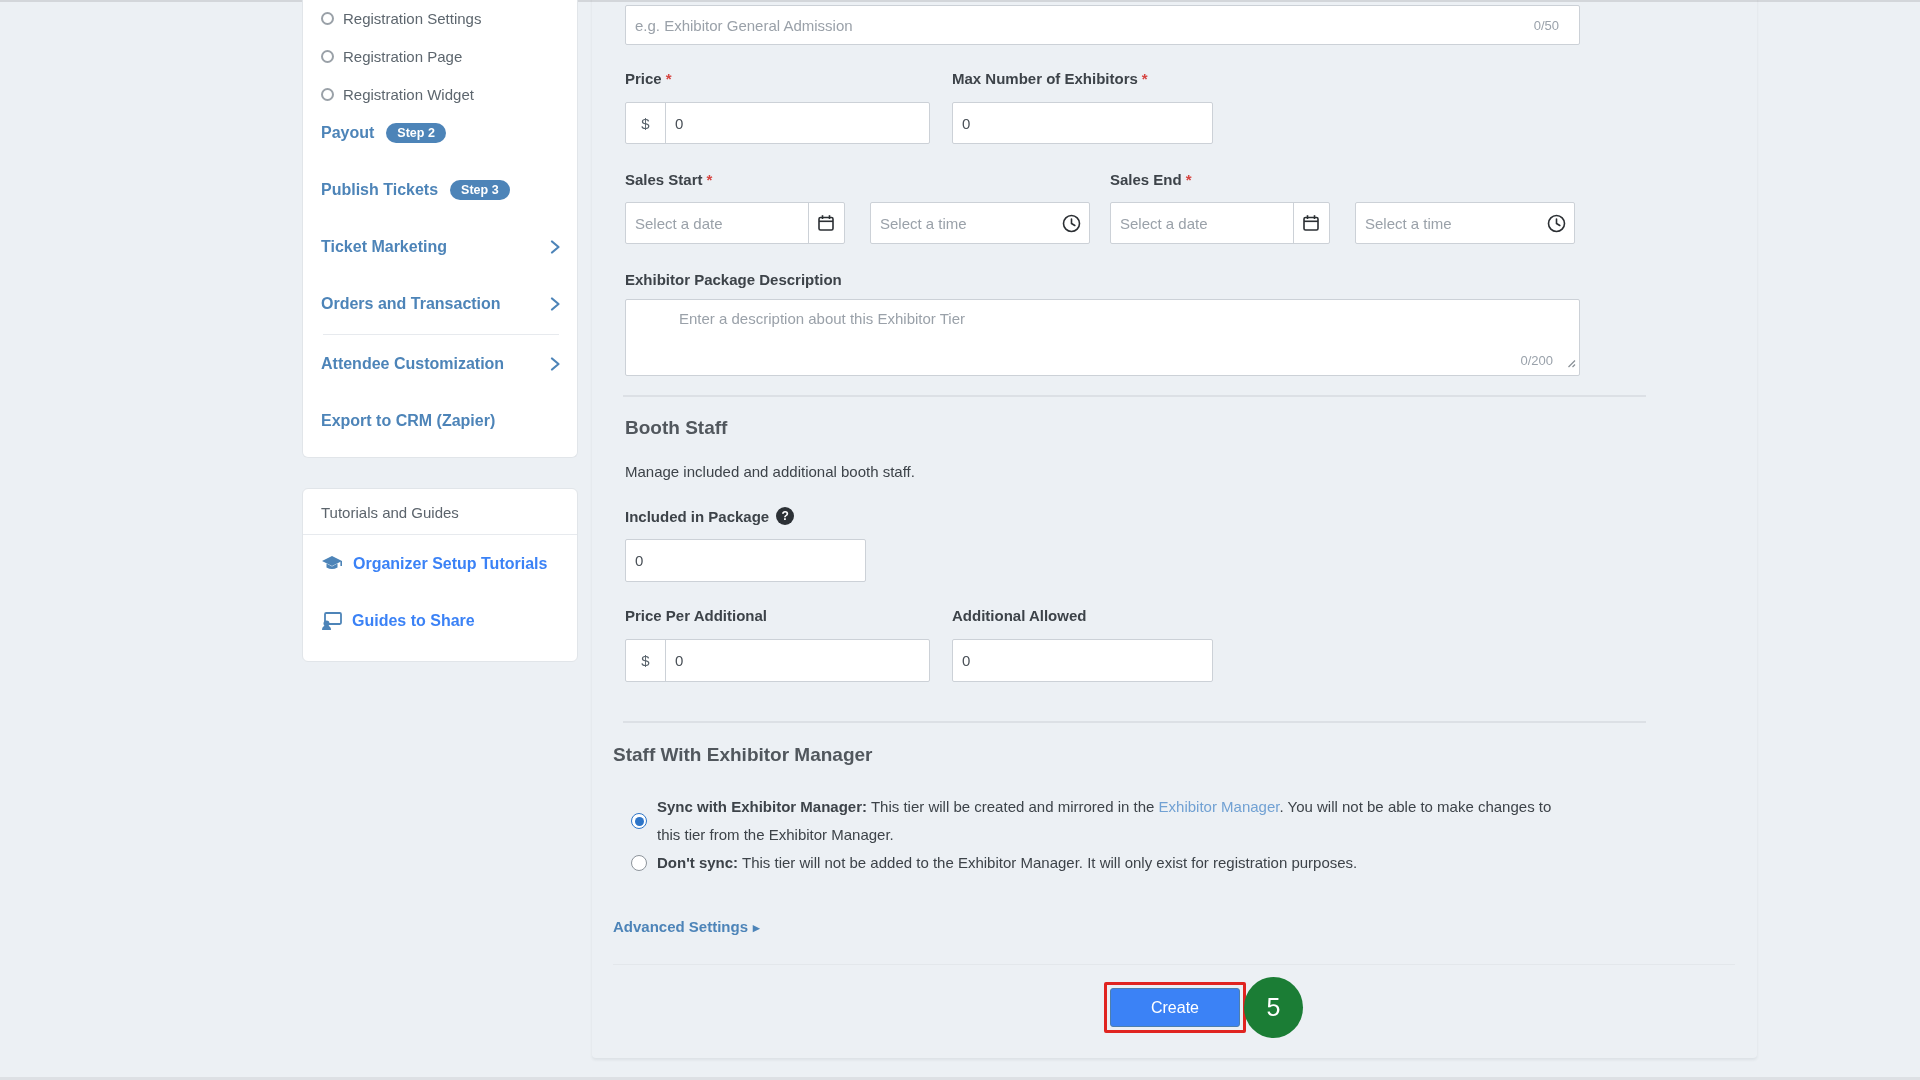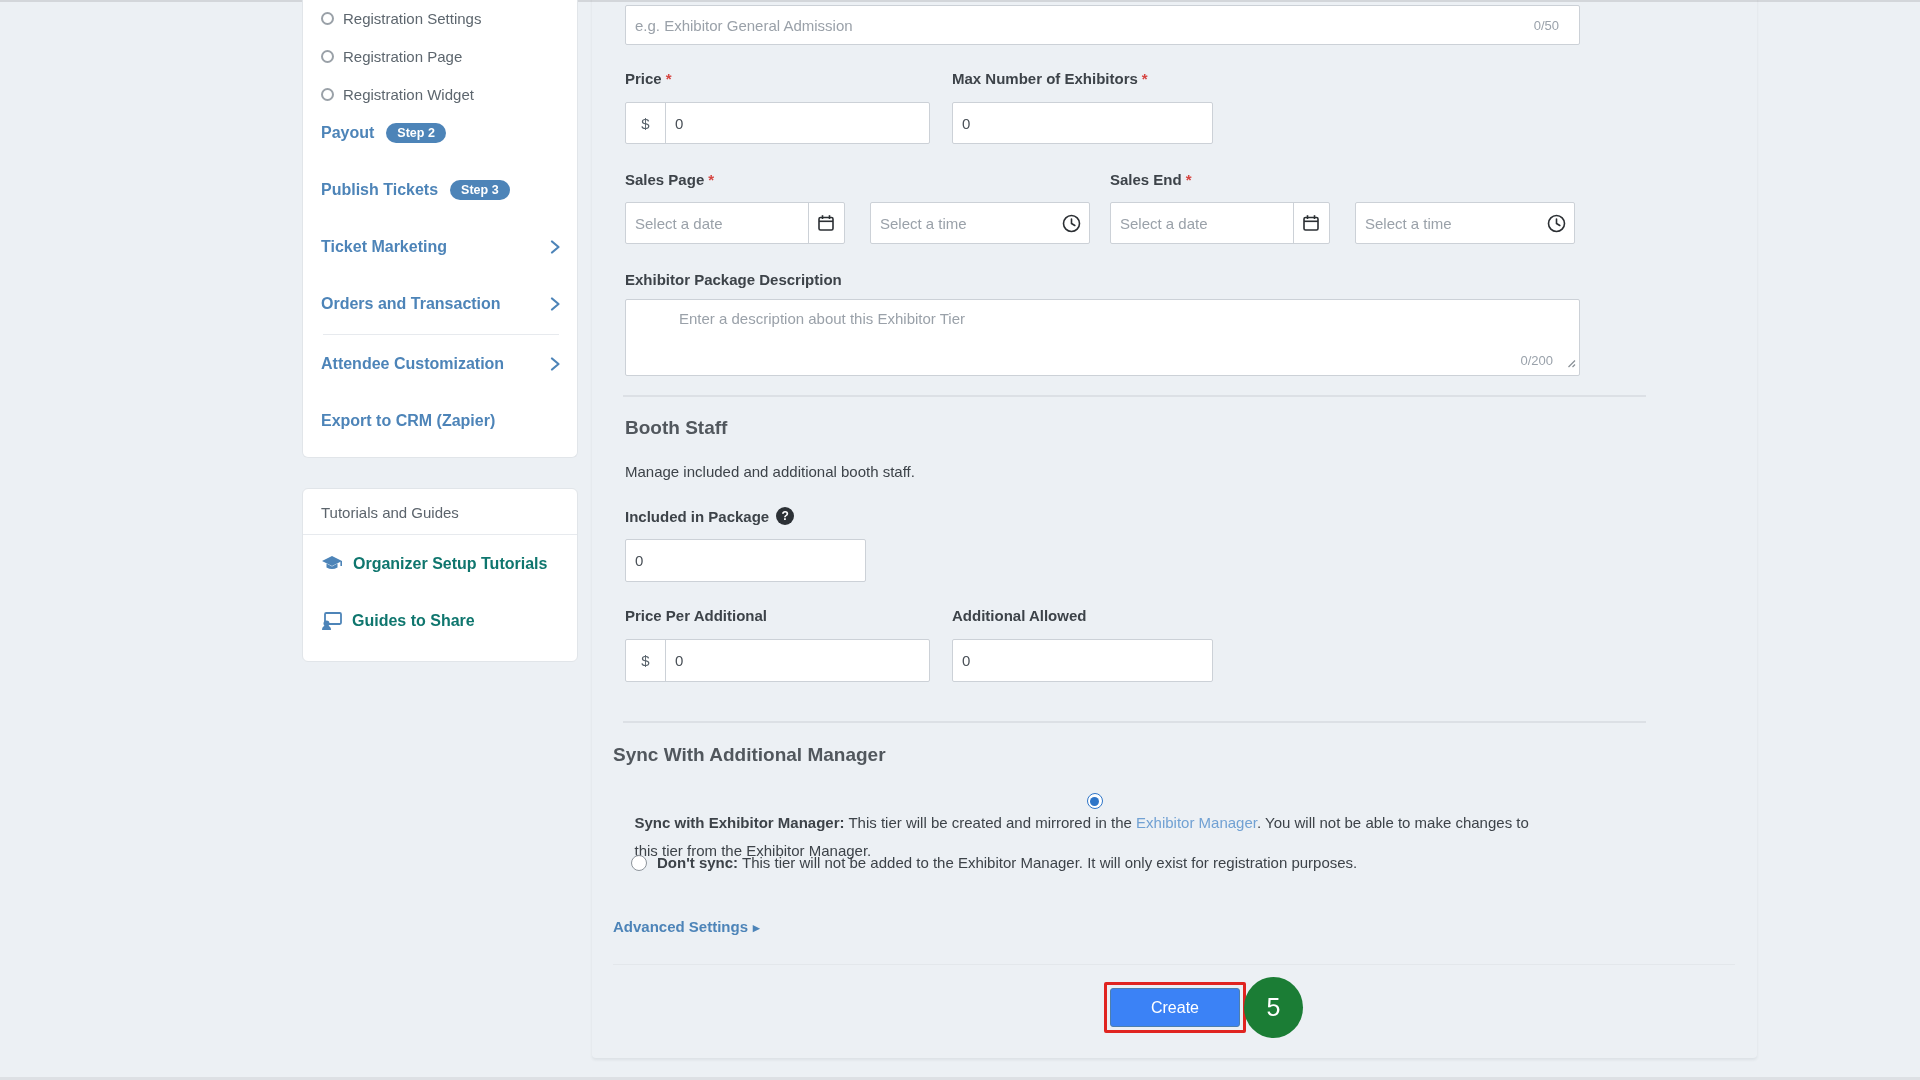--- a/index.html
+++ b/index.html
@@ -22,21 +22,21 @@
   .bullet { width:13px; height:13px; border:2px solid #9aa1a8; border-radius:50%; margin-right:9px; flex:0 0 auto; }
   .navitem { display:flex; align-items:center; height:26px; margin-bottom:31px; color:#4d84b8; font-size:16px; font-weight:700; cursor:pointer; position:relative; }
   .navitem:first-of-type { margin-top:24px; }
   .badge-pill { background:#4d84b8; color:#fff; font-size:12.5px; font-weight:700; border-radius:20px; padding:4px 11px; margin-left:12px; line-height:1; }
   .chev { position:absolute; right:2px; top:6px; }
   .nav-divider { height:1px; background:#e7eaee; margin:-14px 4px 16px 2px; }
 
   
   #tut-header { padding:15px 18px 13px 18px; font-size:15px; color:#5c646c; border-bottom:1px solid #e7eaee; }
   #tut-links { padding:17px 16px 0 18px; }
-  .tutlink { display:flex; align-items:center; height:24px; margin-bottom:33px; color:#0f766e; font-size:16px; font-weight:700; cursor:pointer; }
+  .tutlink { display:flex; align-items:center; height:24px; margin-bottom:33px; color:#3b82f6; font-size:16px; font-weight:700; cursor:pointer; }
   .tutlink svg { margin-right:10px; flex:0 0 auto; }
 
   
   .flabel { font-size:15px; font-weight:700; color:#3d4349; white-space:nowrap; }
   .req { color:#d64541; margin-left:4px; }
   .fheading { font-size:19px; font-weight:700; color:#51575d; white-space:nowrap; }
   .ftext { font-size:15px; color:#3d4349; }
   .box { display:flex; align-items:center; background:#fff; border:1px solid #ccd1d7; border-radius:2px; }
   .box input { flex:1 1 auto; min-width:0; border:none; outline:none; background:transparent; font-family:"Liberation Sans",sans-serif; font-size:15px; color:#495057; padding:0 9px; height:100%; }
   .box input::placeholder, textarea::placeholder { color:#9aa1a9; opacity:1; }
@@ -70,21 +70,21 @@
   #heading-booth { left:625px; top:417px; }
   #text-manage { left:625px; top:463px; }
   #label-included { left:625px; top:507px; display:flex; align-items:center; }
   .help-icon { width:18px; height:18px; border-radius:50%; background:#2c3136; color:#fff; font-size:12px; font-weight:700; display:inline-flex; align-items:center; justify-content:center; margin-left:7px; cursor:pointer; }
   #input-included { left:625px; top:539px; width:241px; height:43px; }
   #label-ppa { left:625px; top:607px; } #group-ppa { left:625px; top:639px; width:305px; height:43px; }
   #label-aa { left:952px; top:607px; } #input-aa { left:952px; top:639px; width:261px; height:43px; }
 
   #heading-sync { left:613px; top:744px; }
   .radio-row { display:flex; align-items:center; }
-  #radio-option-1 { left:613px; top:793px; width:955px;flex-direction:column; }
+  #radio-option-1 { left:613px; top:793px; width:955px; }
   #radio-option-2 { left:613px; top:849px; width:985px; }
   .radio { width:16px; height:16px; border-radius:50%; border:1.5px solid #8d949b; background:#fff; flex:0 0 auto; margin:0 10px 0 18px; position:relative; cursor:pointer; }
   .radio.selected { border-color:#2e75c8; }
   .radio.selected::after { content:""; position:absolute; left:2.5px; top:2.5px; width:9px; height:9px; border-radius:50%; background:#2e75c8; }
   .radio-text { font-size:15px; color:#3d4349; line-height:28px; }
   #radio-option-1 .radio-text { width:912px; }
   .inline-link { color:#71a1d3; cursor:pointer; text-decoration:none; }
 
   #advanced-settings { left:613px; top:918px; color:#4d84b8; font-size:15px; font-weight:700; cursor:pointer; }
   #advanced-settings .tri { font-size:13px; margin-left:5px; }
@@ -187,21 +187,21 @@
   <input value="0" style="">
 </div>
 <div id="label-max" class="abs flabel">
   <span>Max Number of Exhibitors</span><span class="req">*</span>
 </div>
 <div id="input-max" class="abs box">
   <input value="0" style="">
 </div>
 
 <div id="label-sales-start" class="abs flabel">
-  <span>Sales Page</span><span class="req">*</span>
+  <span>Sales Start</span><span class="req">*</span>
 </div>
 <div id="label-sales-end" class="abs flabel">
   <span>Sales End</span><span class="req">*</span>
 </div>
 
 <div id="box-start-date" class="abs box">
   <input placeholder="Select a date" style="">
   <span class="icon-cell">
     <svg width="18" height="18" viewBox="0 0 18 18">
       <rect x="2" y="3.5" width="14" height="12.5" rx="1.5" fill="none" stroke="#2b2f33" stroke-width="1.6"></rect>
@@ -271,21 +271,21 @@
   <span class="prefix-cell">$</span>
   <input value="0" style="">
 </div>
 <div id="label-aa" class="abs flabel">Additional Allowed</div>
 <div id="input-aa" class="abs box">
   <input value="0" style="">
 </div>
 
 <div id="divider-2" class="abs wide-divider"></div>
 
-<div id="heading-sync" class="abs fheading">Sync With Additional Manager</div>
+<div id="heading-sync" class="abs fheading">Staff With Exhibitor Manager</div>
 
 <div id="radio-option-1" class="abs radio-row">
   <span class="radio selected"></span>
   <div class="radio-text"><b>Sync with Exhibitor Manager:</b><span> This tier will be created and mirrored in the </span><a class="inline-link">Exhibitor Manager</a><span>. You will not be able to make changes to this tier from the Exhibitor Manager.</span></div>
 </div>
 
 <div id="radio-option-2" class="abs radio-row">
   <span class="radio"></span>
   <div class="radio-text"><b>Don't sync:</b><span> This tier will not be added to the Exhibitor Manager. It will only exist for registration purposes.</span></div>
 </div>

